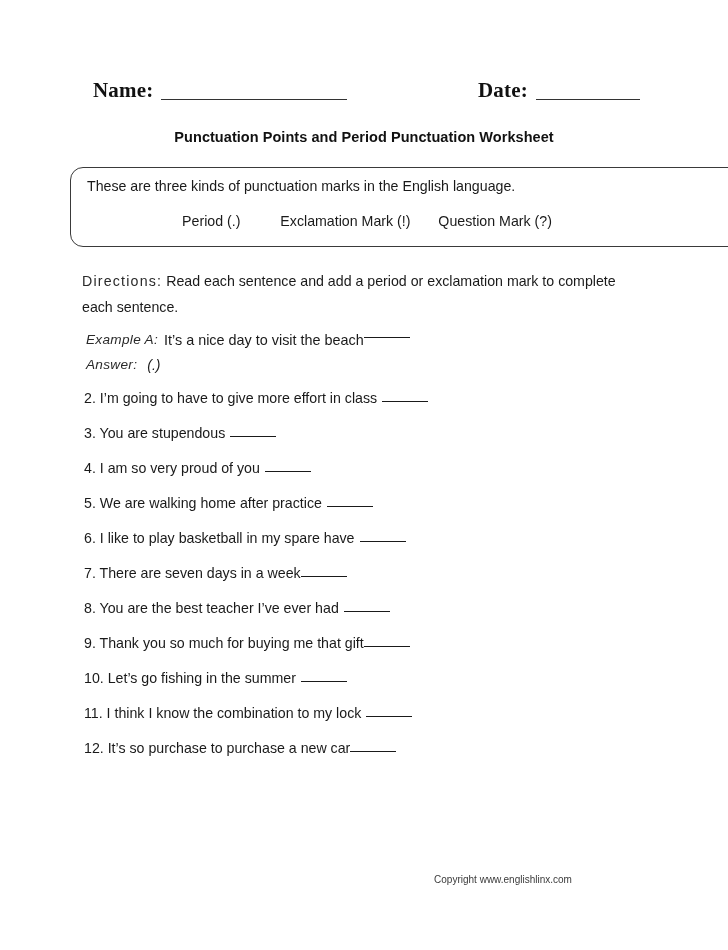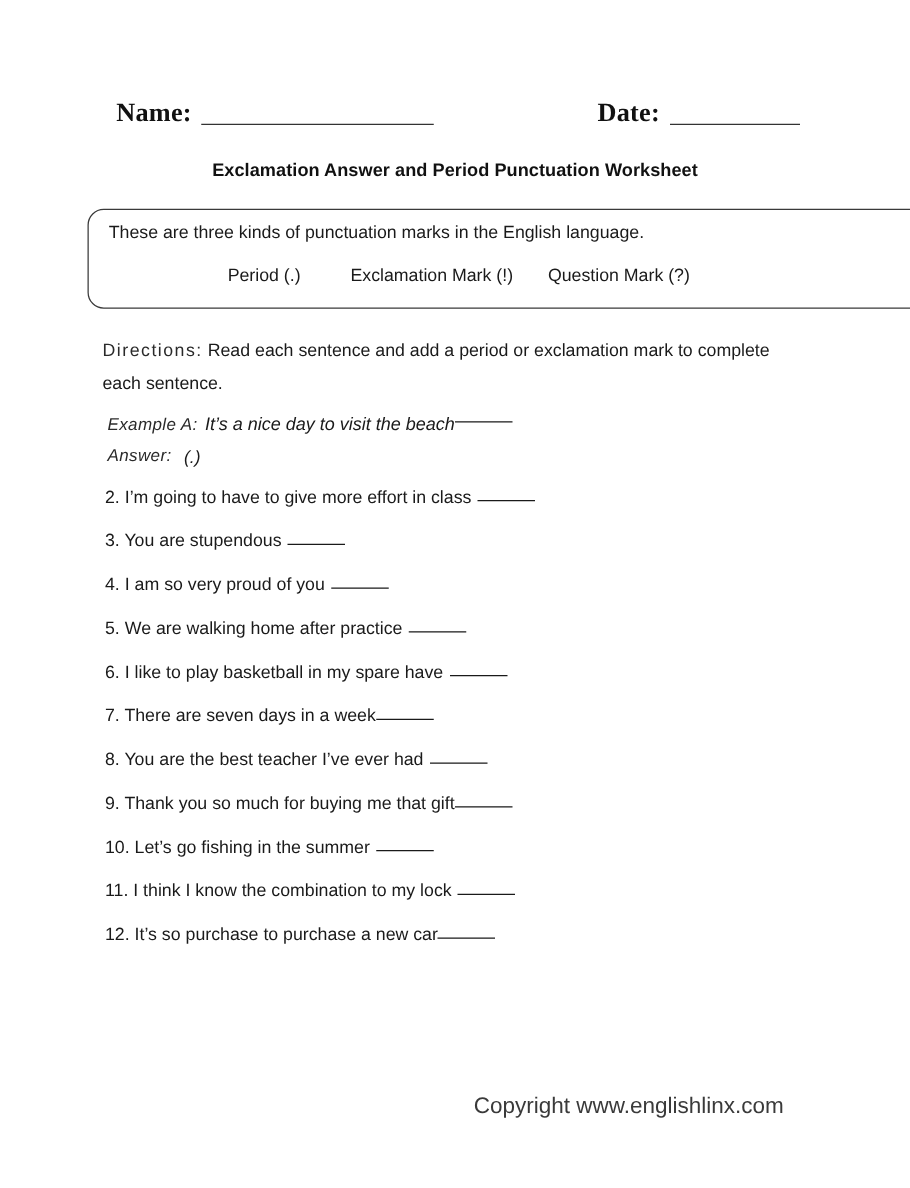--- a/index.html
+++ b/index.html
@@ -135,21 +135,20 @@
     height: 23px;
   }
   .example-label {
     font-style: italic;
     font-size: 13.6px;
     letter-spacing: 0.3px;
     margin-right: 6px;
     color: #2a2a2a;
   }
   .example-sentence {
-    font-style: italic;
     font-size: 14.4px;
     color: #1a1a1a;
   }
   .answer-row { margin-top: 2px; }
   .answer-value {
     font-style: italic;
     font-size: 14px;
     margin-left: 4px;
   }
   .blank-inline {
@@ -189,21 +188,21 @@
 
   
   .copyright {
     position: absolute;
     left: 0;
     top: 874px;
     width: 728px;
     text-align: center;
     padding-right: 12px;
     box-sizing: border-box;
-    font-size: 18px;
+    font-size: 10px;
     color: #3a3a3a;
   }
   .copyright-inner {
     display: inline-block;
     margin-left: 290px;
   }
 </style>
 </head>
 <body>
 
@@ -213,21 +212,21 @@
     <div class="field field-name">
       <span class="field-label">Name:</span>
       <span class="field-rule rule-name"></span>
     </div>
     <div class="field field-date">
       <span class="field-label">Date:</span>
       <span class="field-rule rule-date"></span>
     </div>
   </div>
 
-  <div class="worksheet-title">Exclamation Answer and Period Punctuation Worksheet</div>
+  <div class="worksheet-title">Punctuation Points and Period Punctuation Worksheet</div>
 
   <div class="info-box">
     <div class="info-line-1">These are three kinds of punctuation marks in the English language.</div>
     <div class="info-line-2">
       <span class="mark-item">Period (.)</span>
       <span class="mark-gap-1"></span>
       <span class="mark-item">Exclamation Mark (!)</span>
       <span class="mark-gap-2"></span>
       <span class="mark-item">Question Mark (?)</span>
     </div>

